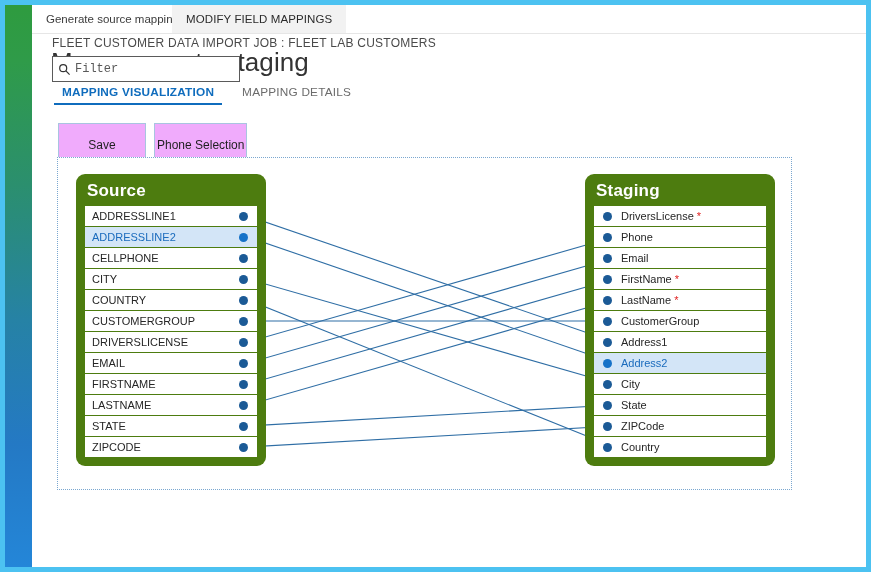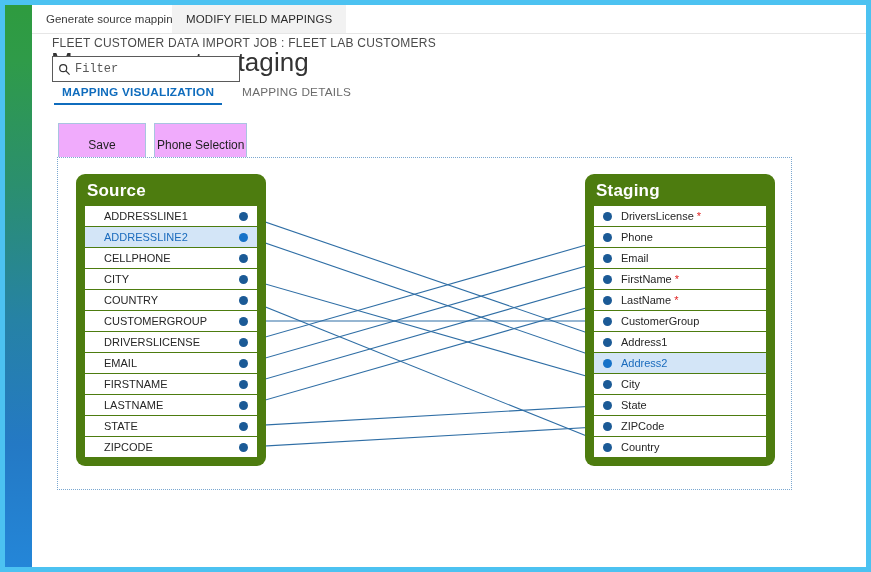--- a/index.html
+++ b/index.html
@@ -167,21 +167,21 @@
     background: #ffffff;
     display: flex; align-items: center;
     font-size: 11px;
     color: #262626;
     box-sizing: border-box;
     cursor: pointer;
     position: relative;
   }
   .row.selected { background: #d3e5f7; color: #1a6bbd; }
   .row .label { flex: 1; white-space: nowrap; overflow: hidden; }
-  .row.src .label { padding-left: 19px; }
+  .row.src .label { padding-left: 7px; }
   .row.stg .label { padding-left: 2px; }
   .dot {
     width: 9px; height: 9px; border-radius: 50%;
     background: #1b5a96; flex: none;
   }
   .row.selected .dot { background: #1672c8; }
   .row.src .dot { margin-right: 9px; }
   .row.stg .dot { margin-left: 9px; margin-right: 7px; }
   .req { color: #e02020; font-size: 11px; margin-left: 3px; }
 

